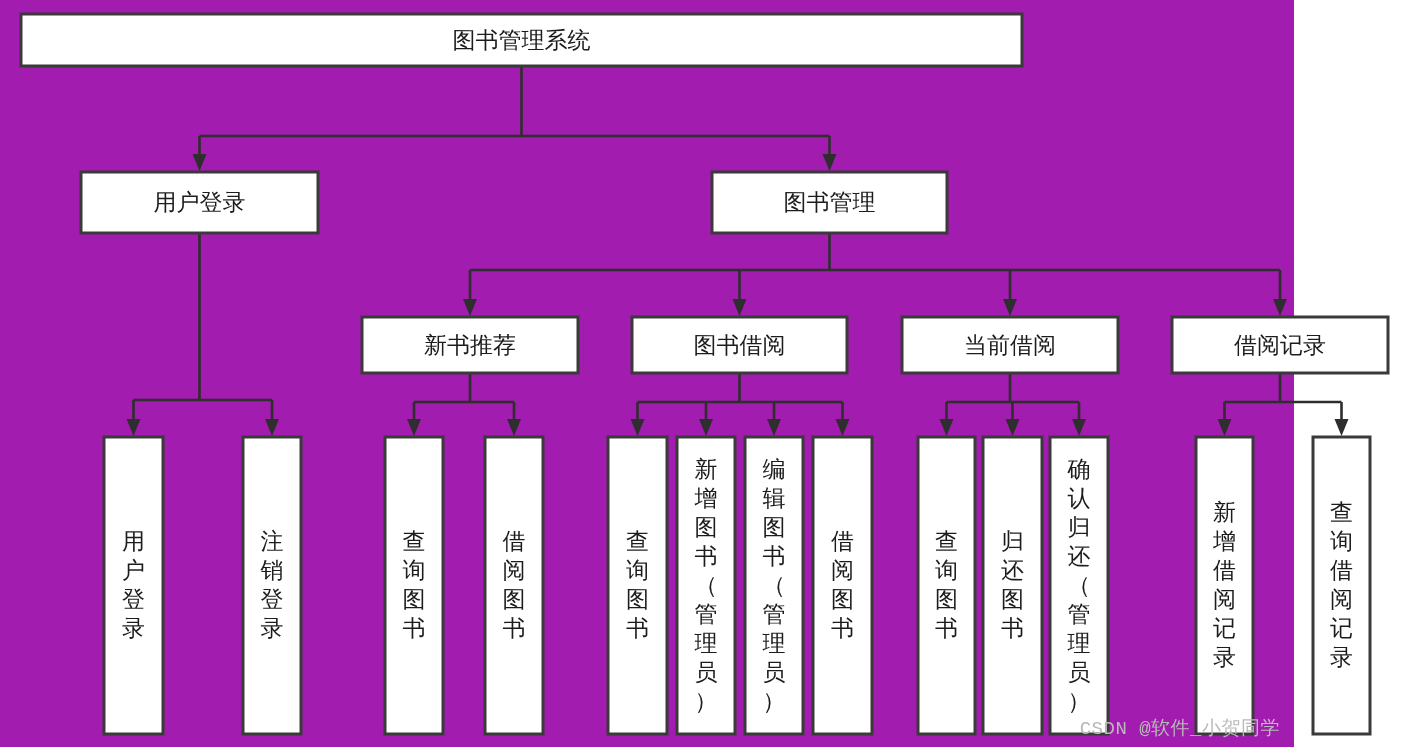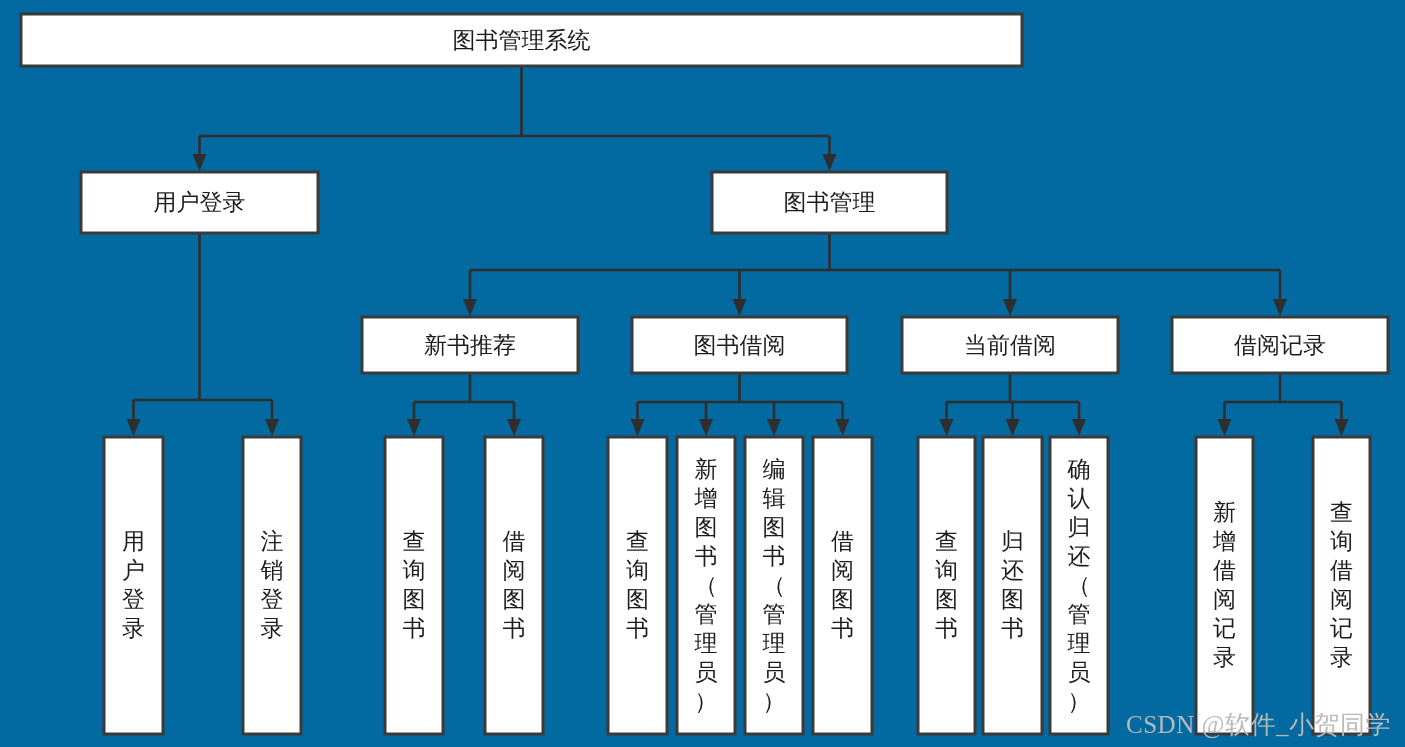--- a/index.html
+++ b/index.html
@@ -1,34 +1,34 @@
 <!DOCTYPE html>
 <html><head>
 <meta charset="utf-8">
 <style>
   html,body{margin:0;padding:0;background:#ffffff;}
   body{
     font-family:"DejaVu Sans","Liberation Sans",sans-serif;
     width:1405px;height:747px;overflow:hidden;
   }
-  #diagram-root{position:relative;width:1405px;height:747px;background:#0369a1;}
+  #diagram-root{position:relative;width:1294px;height:747px;background:#a21caf;}
   svg#tree{position:absolute;left:0;top:0;width:1405px;height:747px;}
   .node-box{fill:#ffffff;stroke:#3a3a3a;stroke-width:3;}
   .node-label{
     fill:#1c1c1c;font-family:"DejaVu Sans","Liberation Sans",sans-serif;
     text-anchor:middle;dominant-baseline:middle;
   }
   .node-label.h{font-size:23px;}
   .node-label.v{font-size:23px;}
   .link{fill:none;stroke:#2e2e2e;stroke-width:2.6;}
   .arrowhead{fill:#2e2e2e;stroke:none;}
   .watermark{
     position:absolute;right:14px;bottom:6px;
-    font-size:25px;color:#b9b9b9;letter-spacing:.5px;
-    font-family:Liberation Serif, serif;
+    font-size:19px;color:#b9b9b9;letter-spacing:.5px;
+    font-family:Liberation Mono, monospace;
     white-space:nowrap;pointer-events:none;
   }
 </style>
 </head>
 <body>
 
 <div id="diagram-root">
   <svg id="tree" viewBox="0 0 1405 747" xmlns="http://www.w3.org/2000/svg">
     <g id="links-layer">
         <g>

